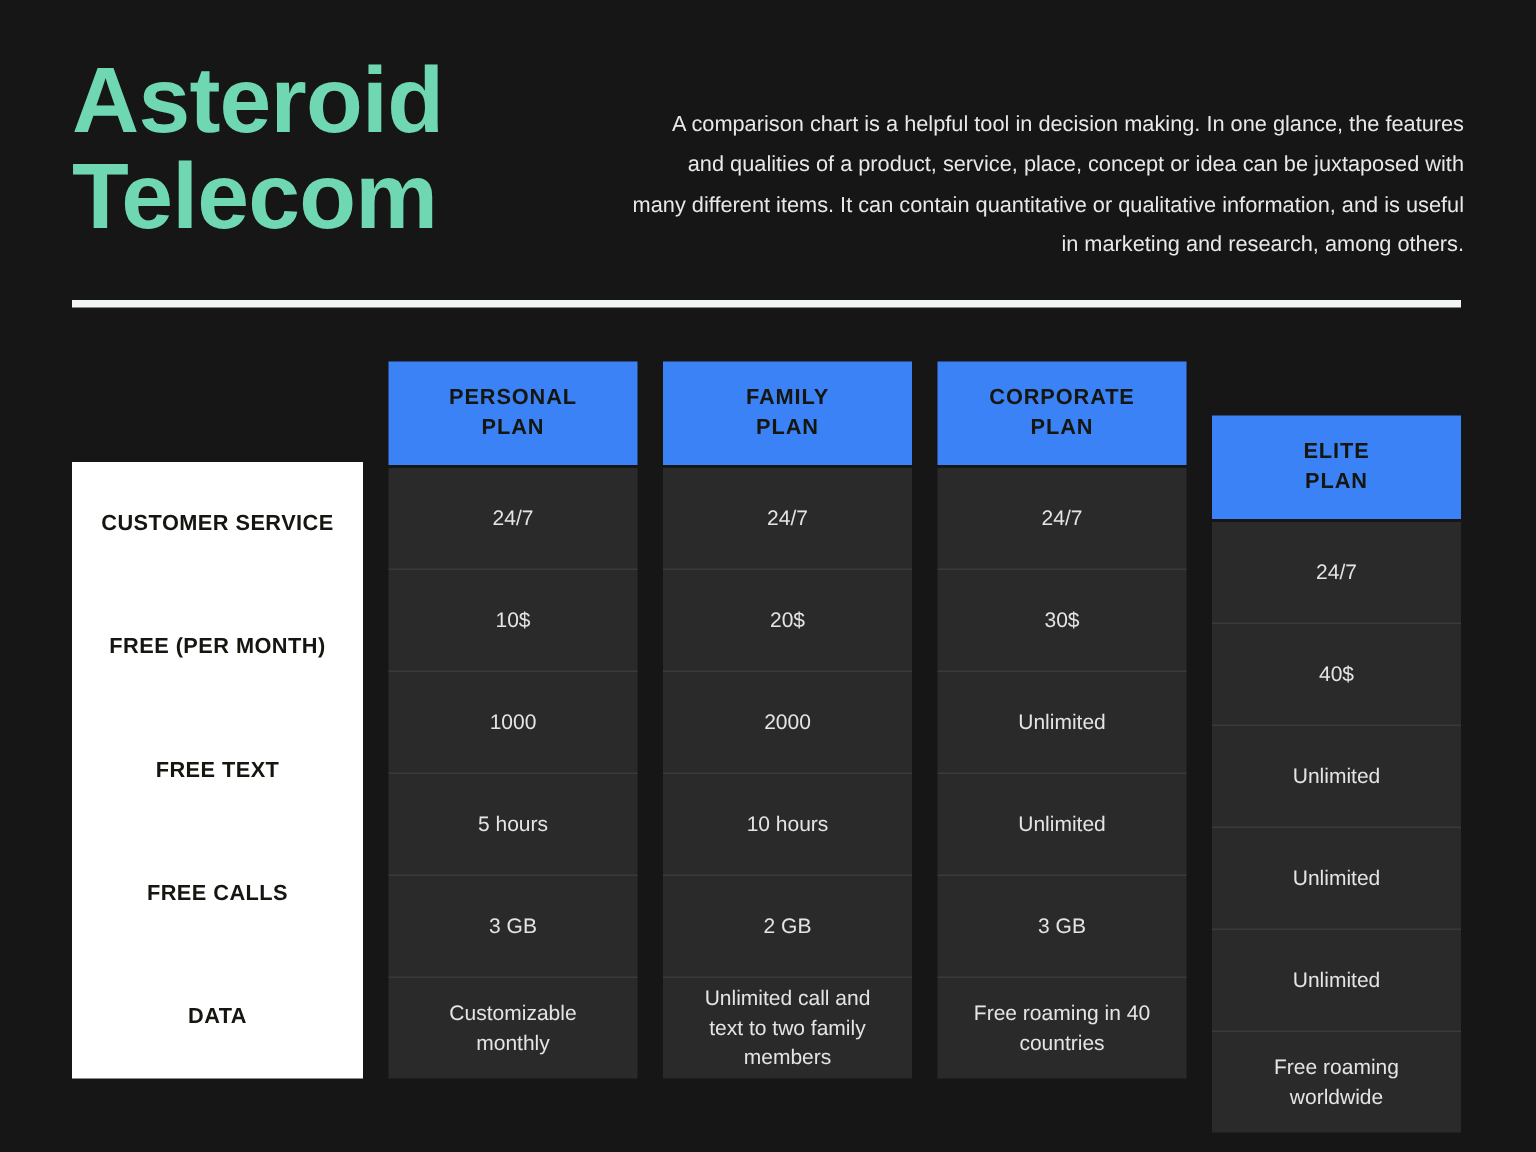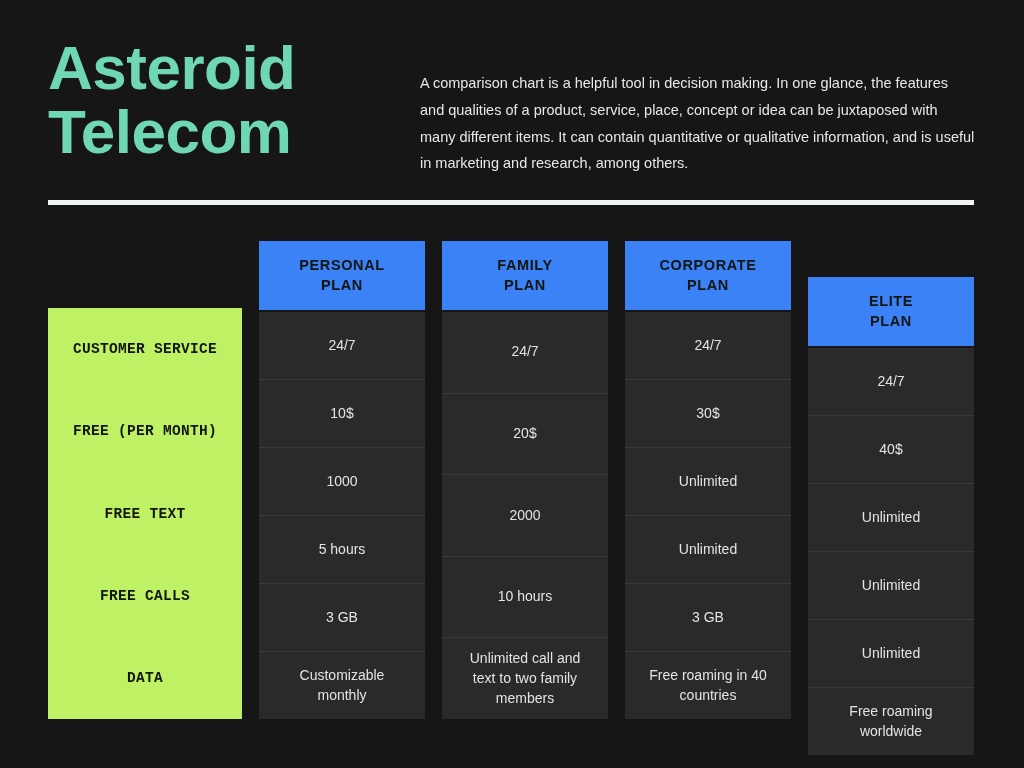--- a/index.html
+++ b/index.html
@@ -22,37 +22,37 @@
     line-height:1.04;
     letter-spacing:-0.5px;
     white-space:pre-line;
   }
 
   .intro {
     position:absolute; left:420px; top:70px; width:556px;
     color:#e8e8e8;
     font-size:14.5px;
     line-height:1.85;
-    text-align:left;
+    text-align:right;
   }
 
   .rule {
     position:absolute; left:48px; top:200px;
     width:926px; height:5px;
     background:#f2f5f6;
   }
 
   
   .table { position:absolute; left:48px; top:241px; width:926px; height:478px; }
 
   .col-labels {
     position:absolute; left:0px; top:67px;
     width:194px; height:411px;
-    background:#bef264;
-    display:flex; flex-direction:column;font-family:Liberation Mono, monospace;
+    background:#ffffff;
+    display:flex; flex-direction:column;
   }
   .row-label {
     flex:1 1 0;
     display:flex; align-items:center; justify-content:center;
     color:#14160f;
     font-size:14.5px;
     font-weight:bold;
     letter-spacing:0.3px;
     text-align:center;
     padding:0 6px;
@@ -133,20 +133,21 @@
     </div>
 
     <div class="plan-col c1">
       <div class="plan-head">FAMILY
 PLAN</div>
       <div class="plan-cells">
         <div class="cell first">24/7</div>
         <div class="cell">20$</div>
         <div class="cell">2000</div>
         <div class="cell">10 hours</div>
+        <div class="cell">2 GB</div>
         <div class="cell">Unlimited call and text to two family members</div>
       </div>
     </div>
 
     <div class="plan-col c2">
       <div class="plan-head">CORPORATE
 PLAN</div>
       <div class="plan-cells">
         <div class="cell first">24/7</div>
         <div class="cell">30$</div>

